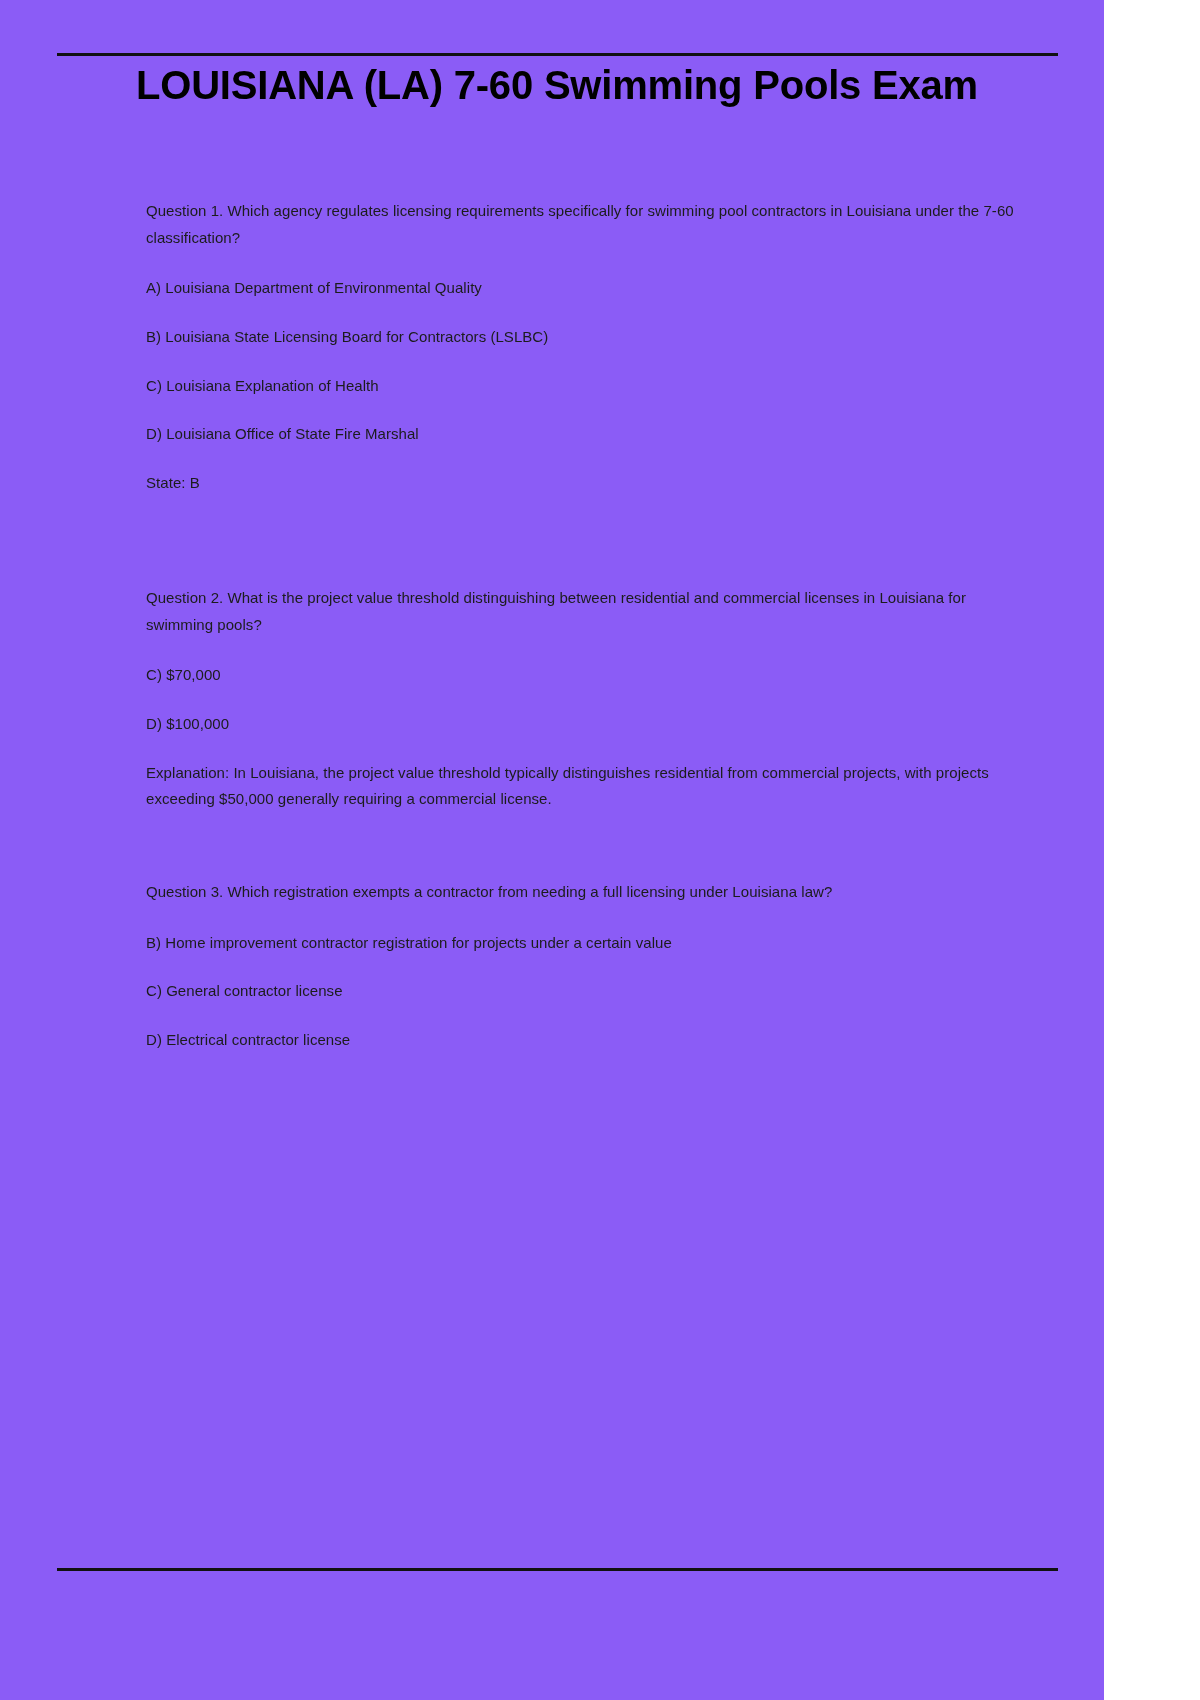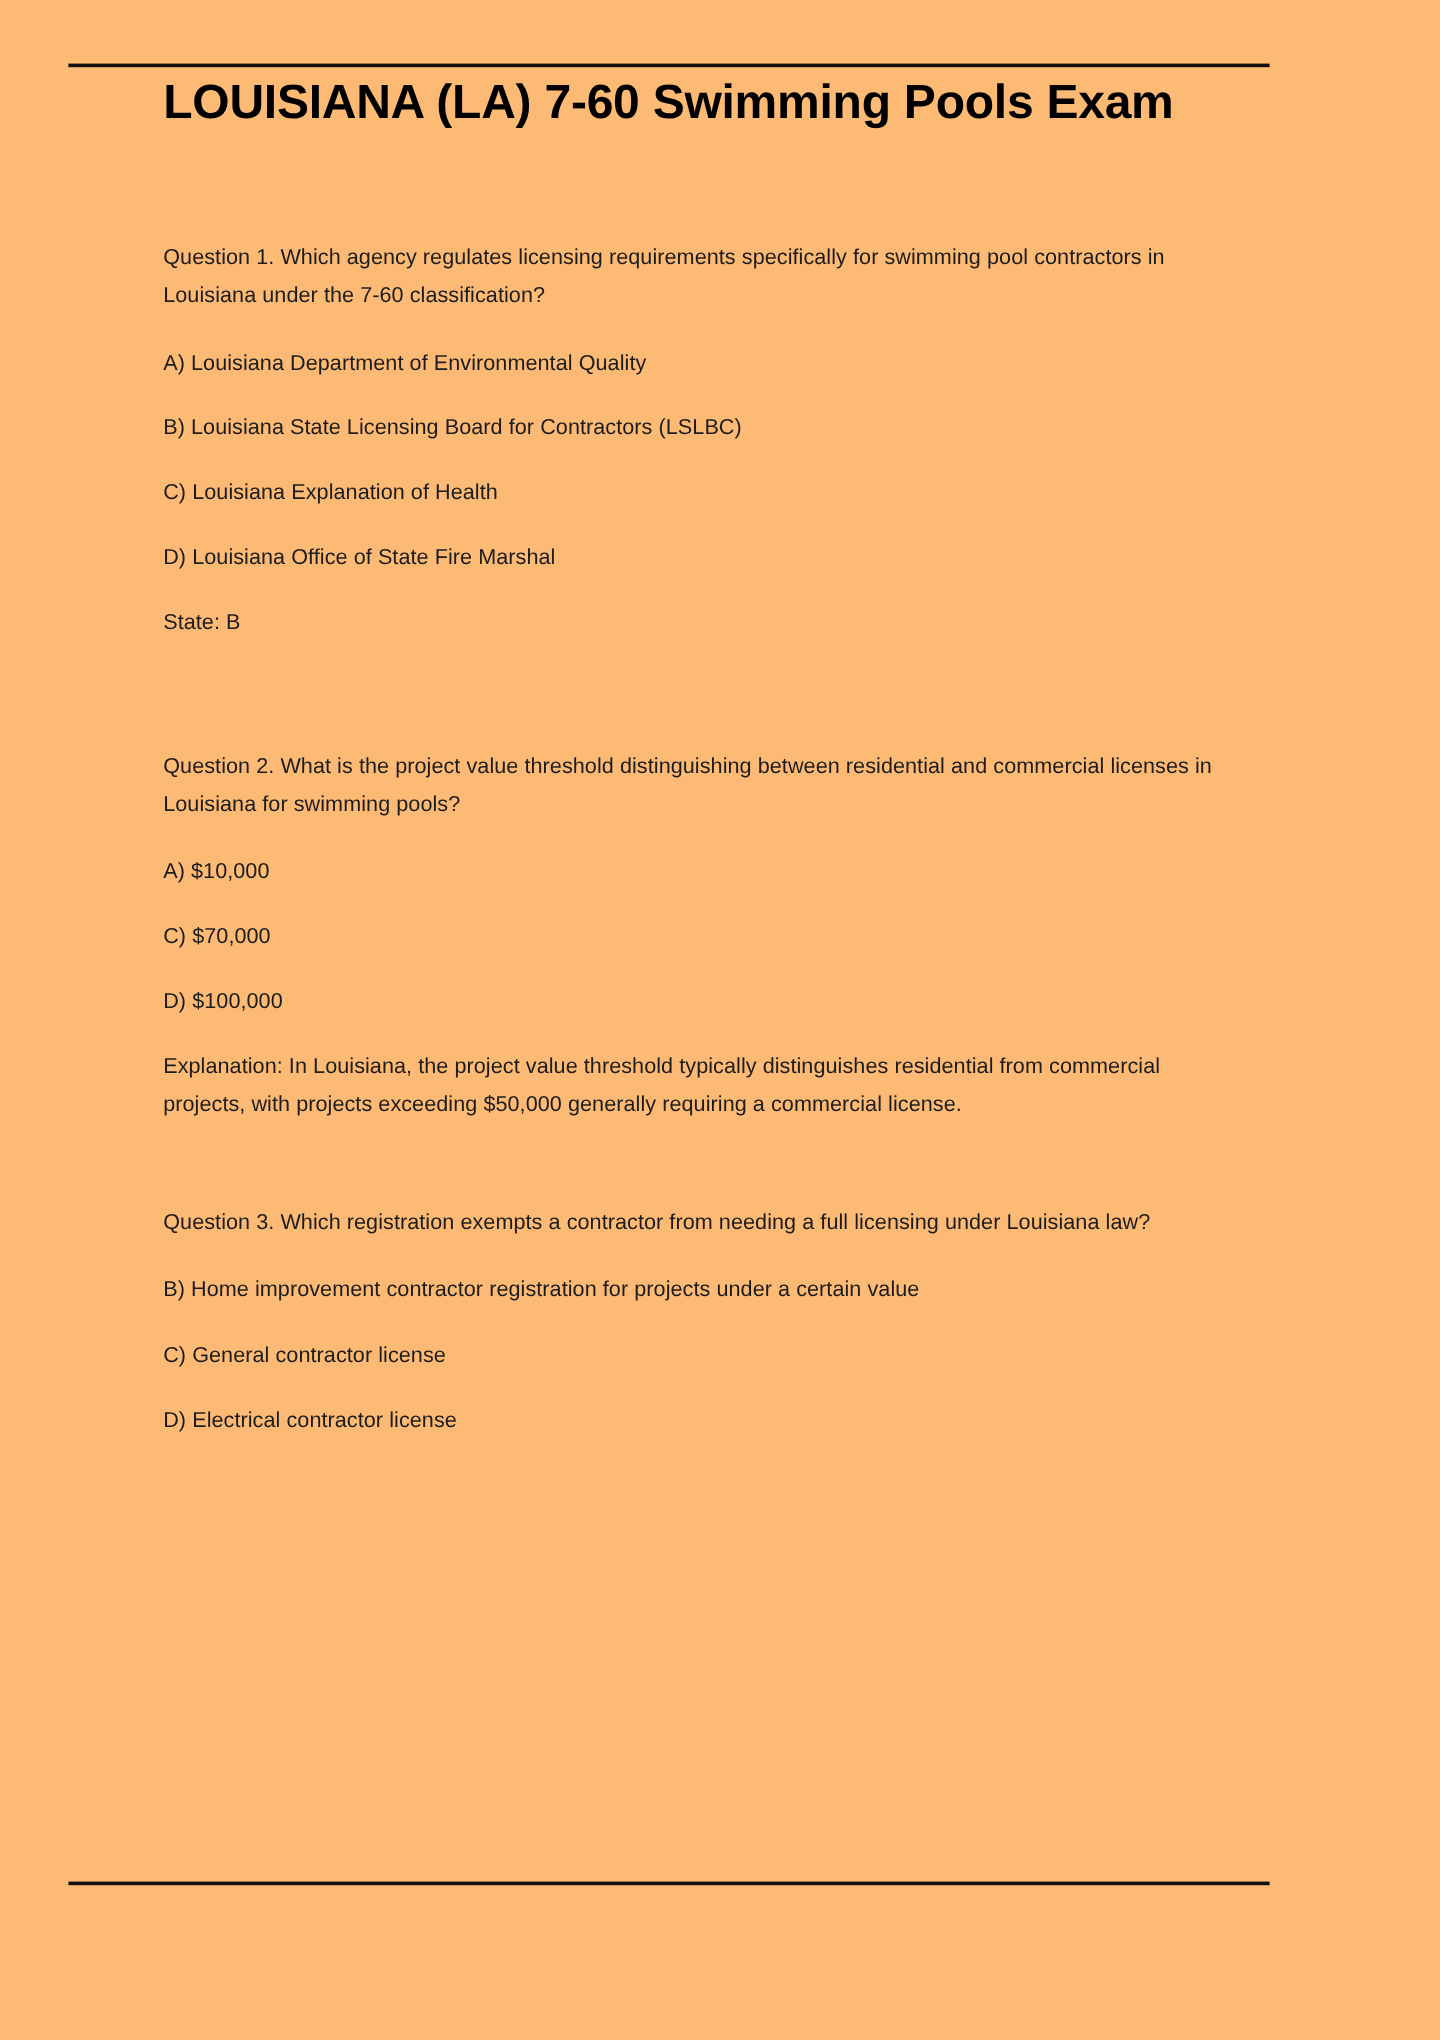--- a/index.html
+++ b/index.html
@@ -9,25 +9,25 @@
   }
   body {
     width: 1200px;
     height: 1700px;
     font-family: "Liberation Sans", sans-serif;
     color: #1a1a1a;
     position: relative;
     overflow: hidden;
   }
   .page {
-    width: 1200px;
+    width: 1104px;
     height: 1700px;
     box-sizing: border-box;
     position: relative;
-    background: #fdba74;
+    background: #8b5cf6;
   }
   .rule-top {
     position: absolute;
     left: 57px;
     top: 53px;
     width: 1001px;
     height: 0;
     border-top: 3px solid #111111;
   }
   .rule-bottom {
@@ -52,23 +52,23 @@
     letter-spacing: -0.2px;
     margin: 0 0 0 0;
     padding: 0;
     color: #000000;
     white-space: nowrap;
   }
   .qblock {
     margin-top: 0;
   }
   .para {
-    font-size: 18px;
+    font-size: 15px;
     line-height: 1.78;
-    margin: 0 0 22px 0;
+    margin: 0 0 22px 10px;
     color: #1c1c1c;
     font-weight: 400;
     letter-spacing: 0.05px;
   }
   .q-stem {
     margin-bottom: 24px;
   }
   .option {
     margin-bottom: 22px;
   }
@@ -104,21 +104,20 @@
       <p class="para option">B) Louisiana State Licensing Board for Contractors (LSLBC)</p>
       <p class="para option">C) Louisiana Explanation of Health</p>
       <p class="para option">D) Louisiana Office of State Fire Marshal</p>
       <p class="para answer">State: B</p>
     </div>
 
     <div class="q-spacer"></div>
 
     <div class="qblock">
       <p class="para q-stem">Question 2. What is the project value threshold distinguishing between residential and commercial licenses in Louisiana for swimming pools?</p>
-      <p class="para option">A) $10,000</p>
       <p class="para option">C) $70,000</p>
       <p class="para option">D) $100,000</p>
       <p class="para explanation">Explanation: In Louisiana, the project value threshold typically distinguishes residential from commercial projects, with projects exceeding $50,000 generally requiring a commercial license.</p>
     </div>
 
     <div class="q-spacer"></div>
 
     <div class="qblock">
       <p class="para q-stem">Question 3. Which registration exempts a contractor from needing a full licensing under Louisiana law?</p>
       <p class="para option">B) Home improvement contractor registration for projects under a certain value</p>

